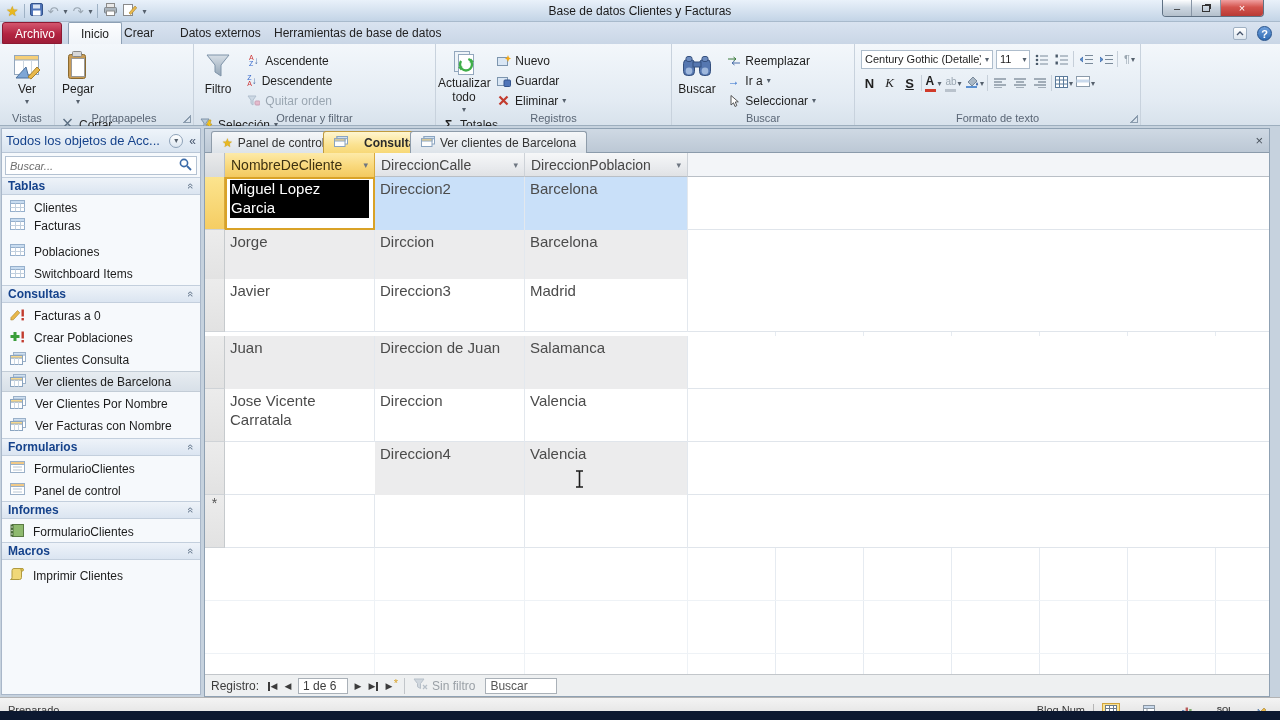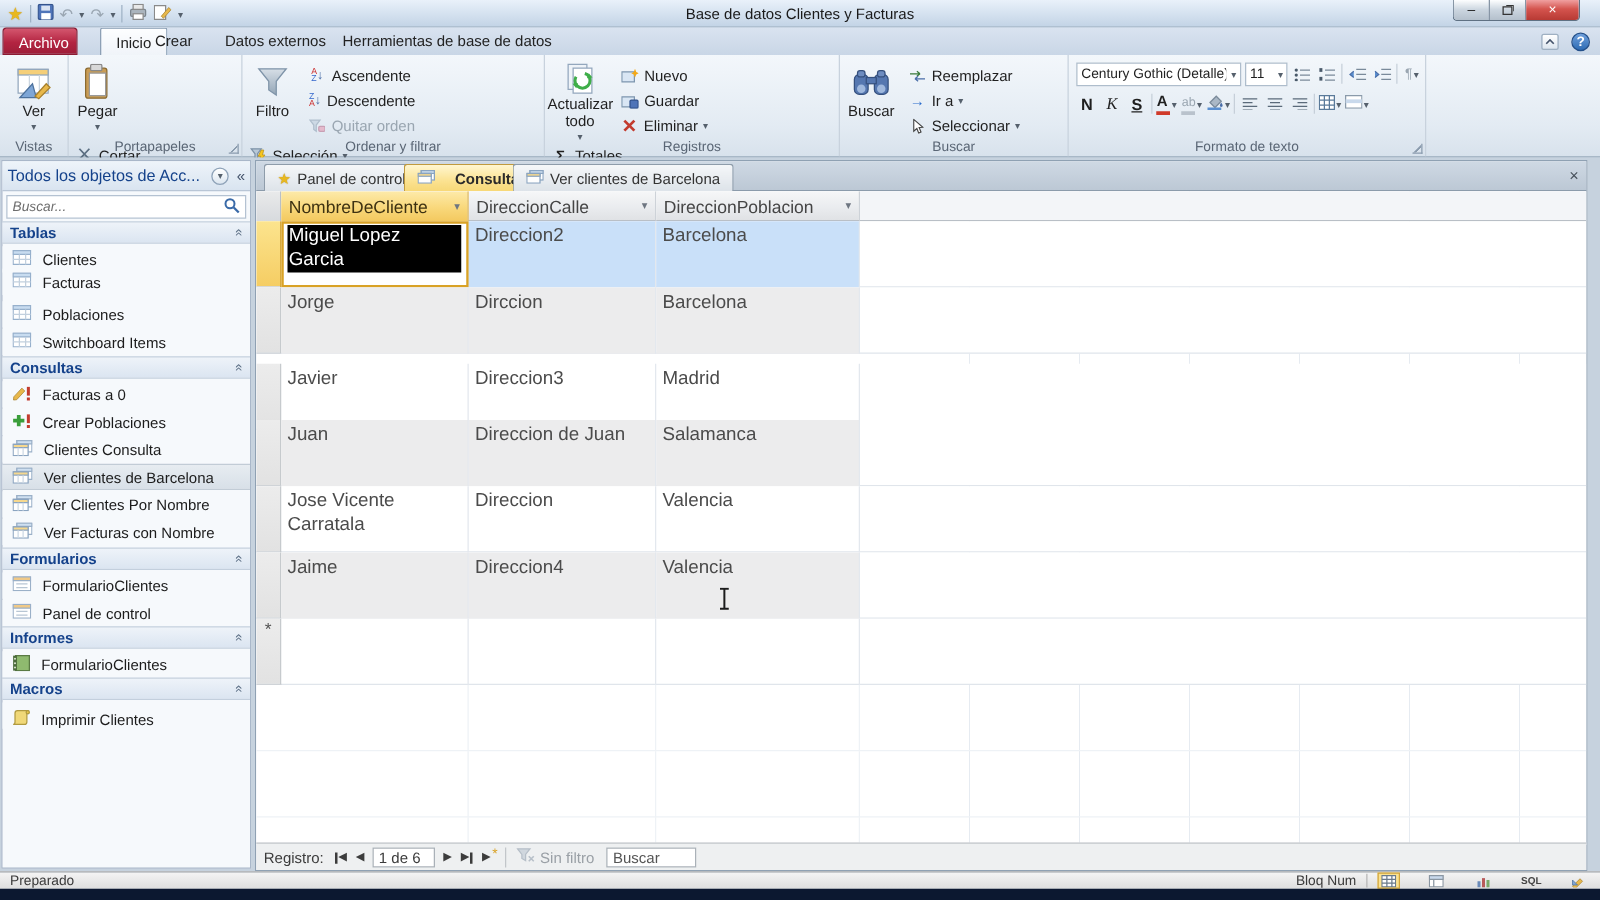--- a/index.html
+++ b/index.html
@@ -149,21 +149,21 @@
     display:flex; align-items:center; padding:0 4px; margin:0 3px; }
   .bar-l::before { content:""; position:absolute; left:1px; top:4px; width:2px; height:9px; background:currentColor; }
   .bar-r::after { content:""; position:absolute; right:1px; top:4px; width:2px; height:9px; background:currentColor; }
   .newstar { position:absolute; right:-2px; top:-1px; color:#d9a226; font-size:11px; }
   .rn-sep { width:1px; height:16px; background:#c2c6ca; margin:0 8px; }
   .filter-lab { color:#9aa0a6; margin-left:4px; }
   .searchbox { width:72px; height:16px; background:#fff; border:1px solid #aab1b8; font-size:12px;
     color:#555; display:flex; align-items:center; padding:0 4px; margin-left:10px; }
 
   
-  .statusbar { position:absolute; left:0; top:697px; width:1280px; height:14px;
+  .statusbar { position:absolute; left:0; top:697px; width:1280px; height:24px;
     background:linear-gradient(#f4f4f4,#dedede); border-top:1px solid #b3b3b3;
     display:flex; align-items:center; font-size:11px; color:#3a3a3a; padding:0 8px; }
   .sb-right { margin-left:auto; display:flex; align-items:center; gap:8px; }
   .sb-icons { display:flex; align-items:center; gap:20px; }
   .sb-ic { width:18px; height:13px; display:flex; align-items:center; justify-content:center;
     border:1px solid transparent; font-size:8px; font-weight:bold; color:#444; }
   .sb-ic.sel { background:#fbe291; border-color:#d0a43c; }
   .bottomstrip { position:absolute; left:0; top:711px; width:1280px; height:9px; background:#0c1830; }
 </style>
 </head>
@@ -199,21 +199,21 @@
     <div class="winbtn">–</div>
     <div class="winbtn">
         <span class="restore-box"></span>
       </div>
     <div class="winbtn close">×</div>
   </div>
 </div>
 
 <div class="tabrow">
   <div class="rtab archivo" style="left:2px;">Archivo</div>
-  <div class="rtab active" style="left:80px;">Inicio</div>
+  <div class="rtab active" style="left:68px;">Inicio</div>
   <div class="rtab" style="left:112px;">Crear</div>
   <div class="rtab" style="left:168px;">Datos externos</div>
   <div class="rtab" style="left:262px;">Herramientas de base de datos</div>
   <div class="ribbon-right">
     <span class="chev-up">
         <svg width="8" height="5">
           <path d="M1 4 L4 1 L7 4" fill="none" stroke="#44536b" stroke-width="1.3"></path>
         </svg>
       </span>
     <span class="help-btn">?</span>
@@ -825,21 +825,21 @@
         <div class="dcell c3 selblue">Barcelona</div>
       </div>
 
       <div class="drow" style="top:77px;padding-left:11px;">
         <div class="rowsel"></div>
         <div class="dcell c1" style="background:#ececed">Jorge</div>
         <div class="dcell c2" style="background:#ececed">Dirccion</div>
         <div class="dcell c3" style="background:#ececed">Barcelona</div>
       </div>
 
-      <div class="drow" style="top:138px;">
+      <div class="drow" style="top:126px;">
         <div class="rowsel"></div>
         <div class="dcell c1">Javier</div>
         <div class="dcell c2">Direccion3</div>
         <div class="dcell c3">Madrid</div>
       </div>
 
       <div class="drow" style="top:183px;">
         <div class="rowsel"></div>
         <div class="dcell c1" style="background:#ececed">Juan</div>
         <div class="dcell c2" style="background:#ececed">Direccion de Juan</div>
@@ -848,21 +848,20 @@
 
       <div class="drow" style="top:236px;">
         <div class="rowsel"></div>
         <div class="dcell c1">Jose Vicente Carratala</div>
         <div class="dcell c2">Direccion</div>
         <div class="dcell c3">Valencia</div>
       </div>
 
       <div class="drow" style="top:289px;">
         <div class="rowsel"></div>
-        <div class="dcell c1" style="background:#ececed">Jaime</div>
         <div class="dcell c2" style="background:#ececed">Direccion4</div>
         <div class="dcell c3" style="background:#ececed">Valencia</div>
       </div>
 
       <div class="drow" style="top:342px;">
         <div class="rowsel">
             <span>*</span>
           </div>
         <div class="dcell c1"></div>
         <div class="dcell c2"></div>

